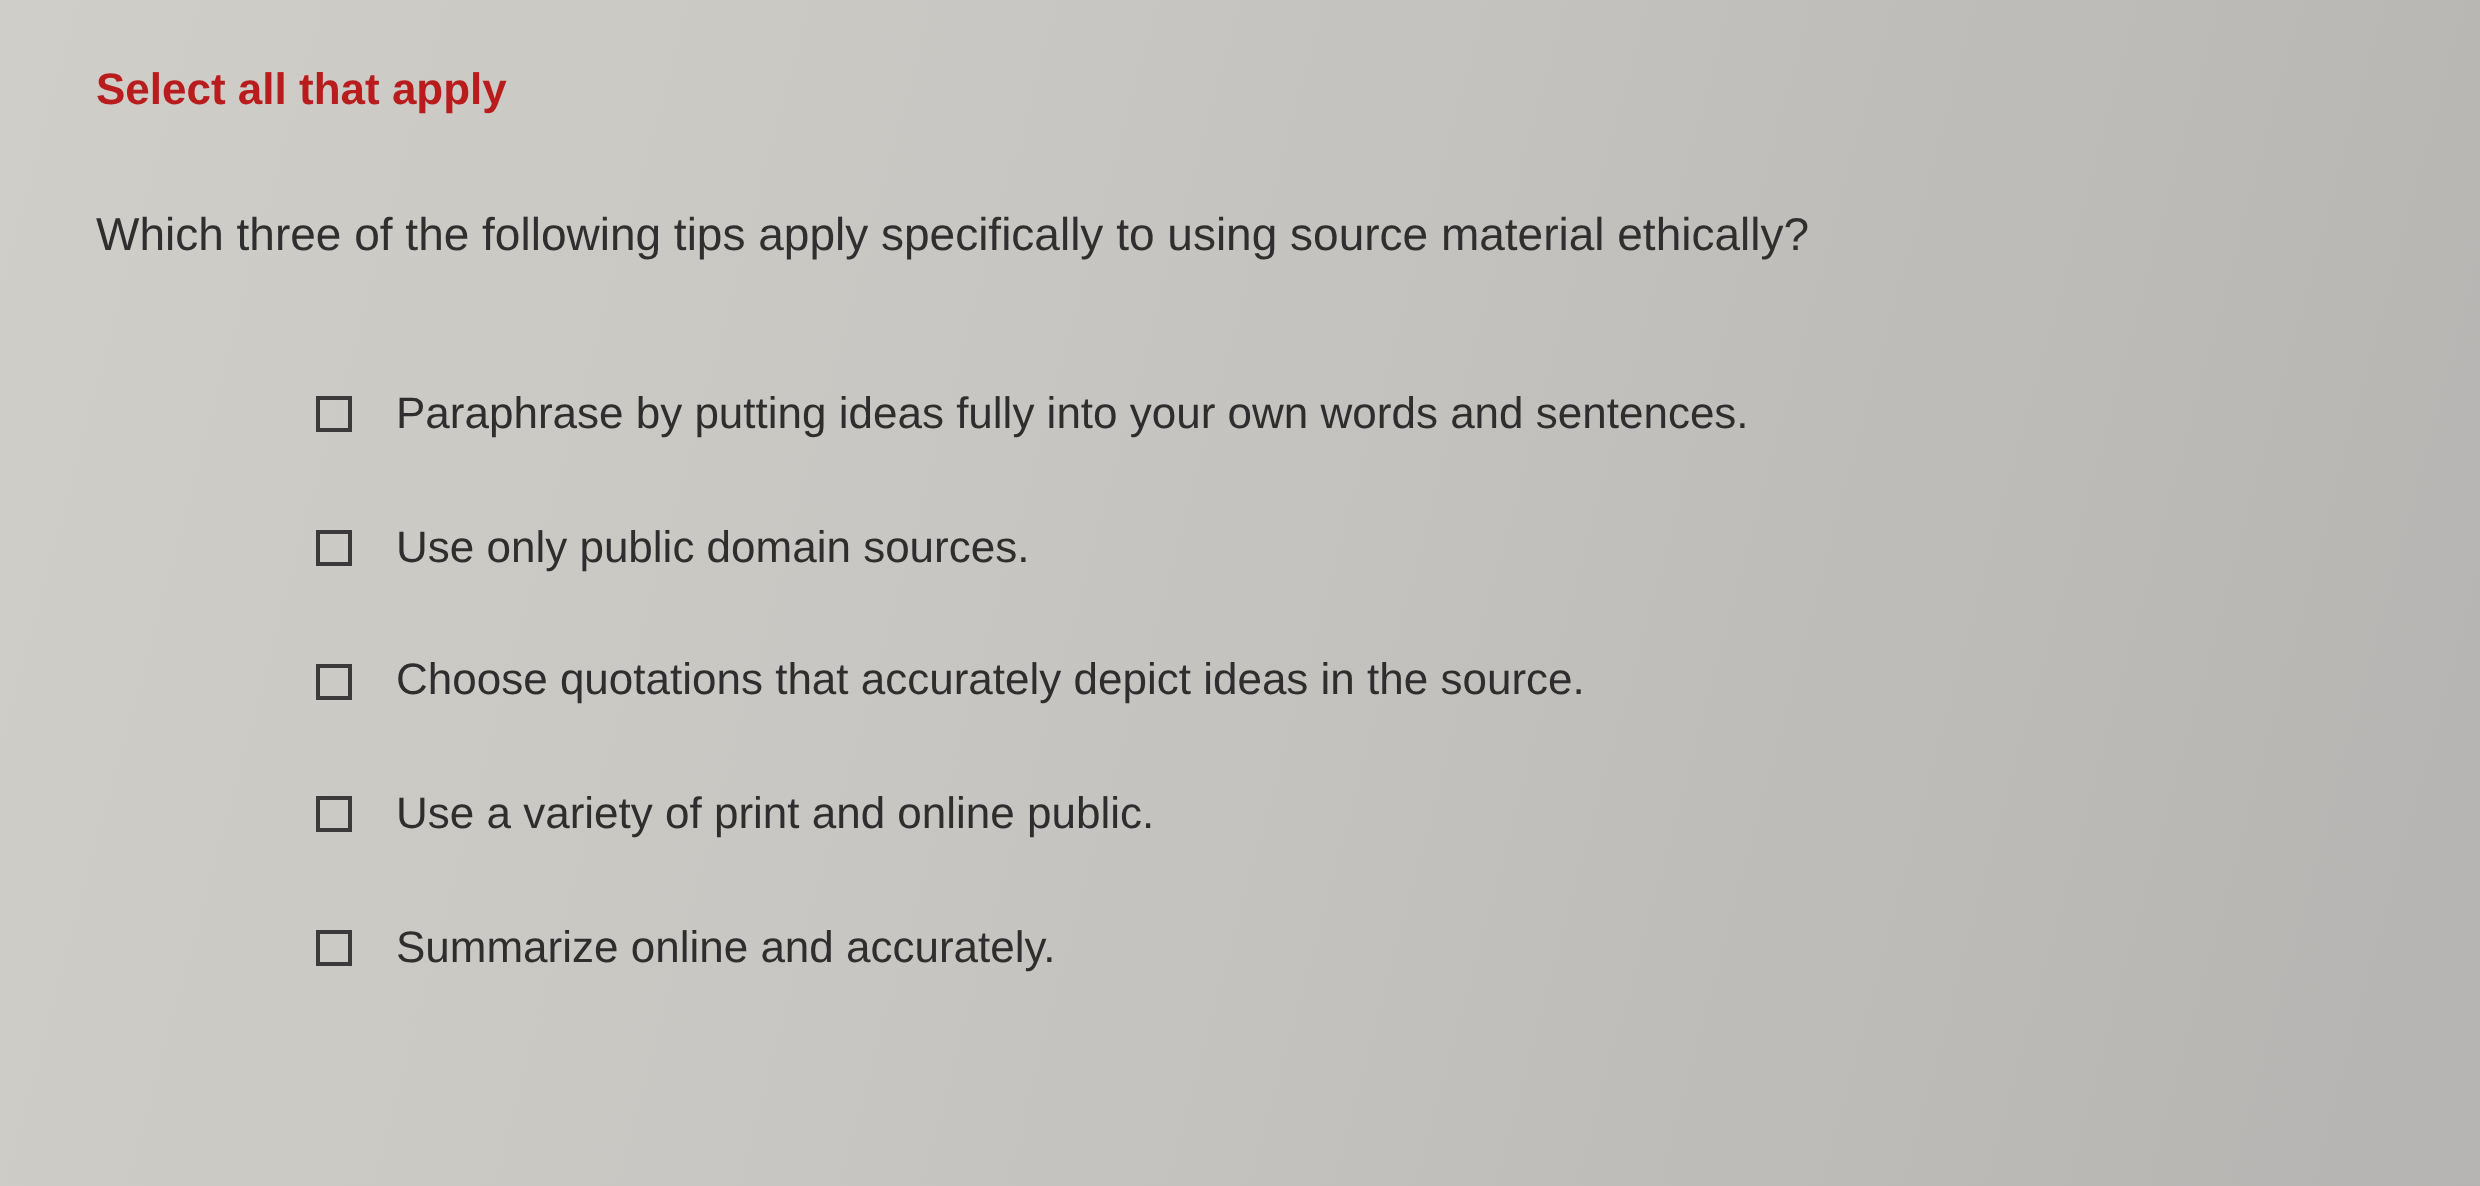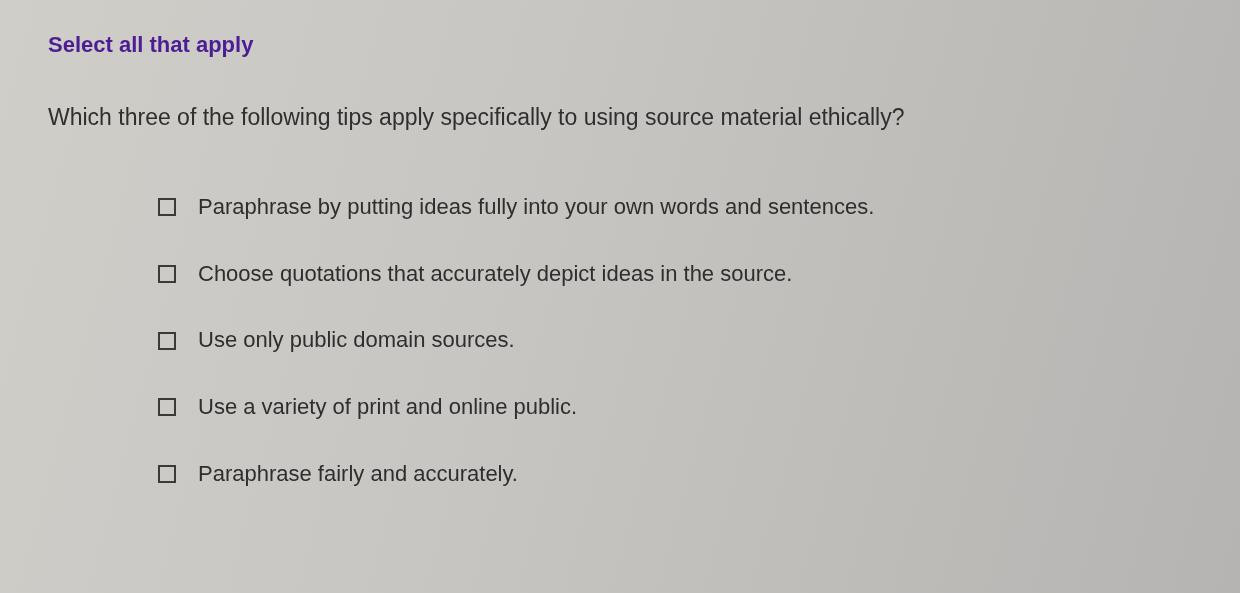--- a/index.html
+++ b/index.html
@@ -11,21 +11,21 @@
       font-family: Arial, Helvetica, sans-serif;
       background: linear-gradient(105deg, #d0cec9 0%, #c8c6c2 40%, #bebdba 70%, #b5b4b2 100%);
       width: 1240px;
       height: 593px;
       padding: 32px 48px;
       color: #2a2a2a;
     }
     .instruction {
       font-size: 22px;
       font-weight: bold;
-      color: #4c1d95;
+      color: #b91c1c;
       margin-bottom: 43px;
     }
     .question {
       font-size: 23px;
       font-weight: 400;
       color: #2f2f2f;
       margin-bottom: 60px;
       line-height: 1.4;
       margin-top: 34px;
     }
@@ -65,31 +65,31 @@
 
 <div class="options">
 
   <label class="option-row">
     <span class="checkbox"></span>
     <span class="option-label">Paraphrase by putting ideas fully into your own words and sentences.</span>
   </label>
 
   <label class="option-row">
     <span class="checkbox"></span>
-    <span class="option-label">Choose quotations that accurately depict ideas in the source.</span>
+    <span class="option-label">Use only public domain sources.</span>
   </label>
 
   <label class="option-row">
     <span class="checkbox"></span>
-    <span class="option-label">Use only public domain sources.</span>
+    <span class="option-label">Choose quotations that accurately depict ideas in the source.</span>
   </label>
 
   <label class="option-row">
     <span class="checkbox"></span>
     <span class="option-label">Use a variety of print and online public.</span>
   </label>
 
   <label class="option-row">
     <span class="checkbox"></span>
-    <span class="option-label">Paraphrase fairly and accurately.</span>
+    <span class="option-label">Summarize online and accurately.</span>
   </label>
 
 </div>
 
 </body></html>

